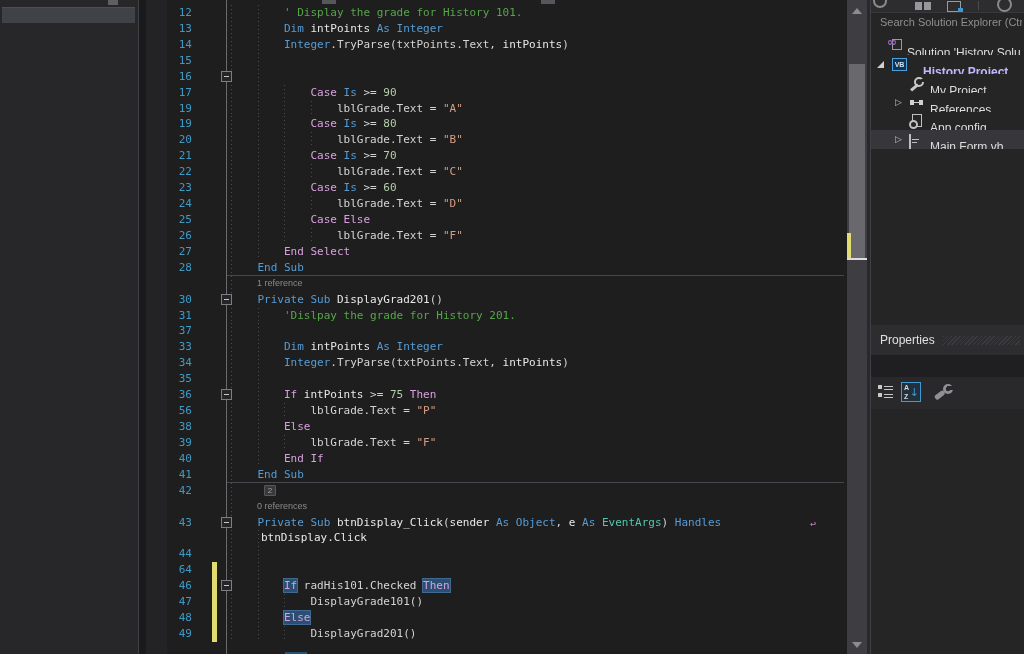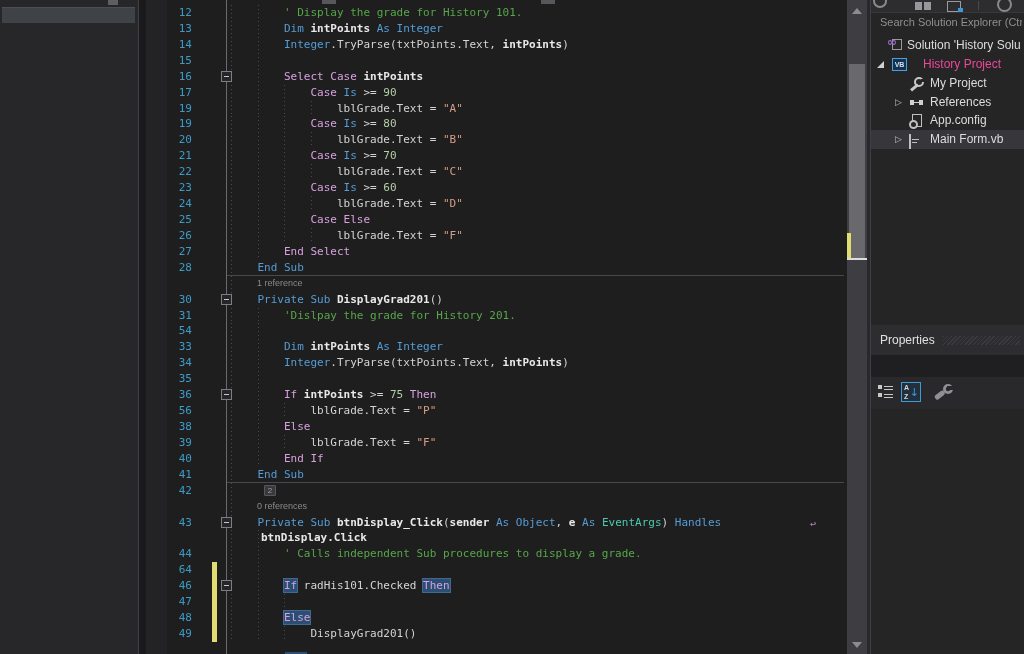--- a/index.html
+++ b/index.html
@@ -26,21 +26,21 @@
          background-image:repeating-linear-gradient(to bottom,#4a4a50 0 1px,transparent 1px 4px);}
   .fold{position:absolute;left:75px;top:2px;width:11px;height:11px;box-sizing:border-box;
         background:#262628;border:1px solid #7d7d82;}
   .fold::after{content:"";position:absolute;left:2px;right:2px;top:4px;height:1px;background:#c8c8c8;}
   .lens-label{position:absolute;left:111px;top:2px;font:9px "Liberation Sans",sans-serif;color:#8a8a8a;}
   .badge{position:absolute;left:118px;top:2px;width:12px;height:11px;box-sizing:border-box;background:#39393b;
          border:1px solid #58585c;color:#9f9fa3;font:8px/9px "Liberation Sans",sans-serif;text-align:center;border-radius:1px;}
   .wrapg{position:absolute;left:664px;top:1px;color:#c586c0;font-size:10px;}
   .tok-i{color:#d4d4d4}.tok-k{color:#569cd6}.tok-c{color:#d8a0df}.tok-m{color:#57a64a}
   .tok-s{color:#d69d85}.tok-n{color:#b5cea8}.tok-t{color:#4ec9b0}
-  .tok-b{color:#e8e8e8;font-weight:bold}
+  .tok-b{color:#e8e8e8;font-weight:normal}
   .boxed{background:#2a4f73;box-shadow:0 0 0 1px #41688e;}
   #line50-sliver{position:absolute;left:139px;top:652px;width:22px;height:2px;background:#2a4f73;}
   
   #vscroll{position:absolute;left:847px;top:0;width:20px;height:654px;background:#3e3e42;}
   #vscroll .arrow-up{position:absolute;left:5px;top:8px;width:0;height:0;
     border-left:5px solid transparent;border-right:5px solid transparent;border-bottom:6px solid #8c8c8c;}
   #vscroll .arrow-down{position:absolute;left:5px;top:642px;width:0;height:0;
     border-left:5px solid transparent;border-right:5px solid transparent;border-top:6px solid #8c8c8c;}
   #vscroll .thumb{position:absolute;left:2px;top:64px;width:16px;height:195px;background:#68686d;}
   #vscroll .mod-mark{position:absolute;left:0;top:233px;width:4px;height:25px;background:#e3dc71;}
@@ -54,22 +54,22 @@
   #se-toolbar .ic-collapse::after{content:"";position:absolute;left:7px;top:0;width:2px;height:8px;background:#2d2d30;}
   #se-toolbar .ic-syncdoc{position:absolute;left:76px;top:1px;width:12px;height:9px;border:1px solid #9a9a9e;}
   #se-toolbar .ic-syncdoc::after{content:"";position:absolute;right:-3px;bottom:-2px;width:5px;height:5px;background:#3b9ad9;}
   #se-toolbar .ic-divider{position:absolute;left:107px;top:1px;width:1px;height:9px;background:#4a4a4e;}
   #se-toolbar .ic-ring{position:absolute;left:126px;top:-3px;width:11px;height:11px;border:2px solid #8a8a8a;border-radius:50%;}
   #se-search{position:absolute;left:9px;top:14px;width:142px;height:16px;font-size:11px;line-height:16px;
              color:#8f8f8f;white-space:nowrap;overflow:hidden;}
   #se-tree{position:absolute;left:0;top:33px;width:153px;height:120px;}
   .titem{position:absolute;left:0;width:153px;height:19px;font-size:12px;line-height:19px;color:#dcdcdc;white-space:nowrap;overflow:hidden;}
   .titem.selected{background:#37373b;}
-  .titem .lbl{position:absolute;top:0;}
-  .titem.bold .lbl{font-weight:normal;color:#ec4899;padding-left:9px;}
+  .titem .lbl{position:absolute;top:8px;}
+  .titem.bold .lbl{font-weight:bold;color:#c4b5fd;padding-left:9px;}
   .exp-open{position:absolute;width:0;height:0;border-left:7px solid transparent;border-bottom:7px solid #d0d0d0;top:6px;}
   .exp-closed{position:absolute;top:0;font-family:"DejaVu Sans",sans-serif;font-size:9px;color:#c0c0c0;line-height:19px;}
   
   .ti{position:absolute;top:3px;width:14px;height:13px;}
   .ico-sol .box{position:absolute;right:0;top:0;width:8px;height:9px;border:1px solid #9a9a9a;}
   .ico-sol .inf{position:absolute;left:-1px;top:-3px;font:bold 12px/13px "DejaVu Sans",sans-serif;color:#a06ccc;}
   .ico-vb{box-sizing:border-box;width:15px;height:13px;border:1px solid #4ba0e0;background:#14324e;
           color:#cfe3f5;font:bold 7px/11px "Liberation Sans",sans-serif;text-align:center;}
   .ico-wrench .bar{position:absolute;left:0px;bottom:1px;width:9px;height:3px;background:#c8c8c8;transform:rotate(-40deg);}
   .ico-wrench .head{position:absolute;right:0px;top:0px;width:6px;height:6px;border:2px solid #c8c8c8;border-radius:50%;}
@@ -137,21 +137,20 @@
         <div class="crow">
           <span class="guide" style="left: 85px;"></span>
           <span class="guide" style="left: 112px;"></span>
           <span class="ln">15</span>
         </div>
         <div class="crow">
           <span class="guide" style="left: 85px;"></span>
           <span class="guide" style="left: 112px;"></span>
           <span class="ln">16</span>
           <span class="fold"></span>
-          <pre><span class="tok-i">        </span><span class="tok-c">Select</span><span class="tok-i"> </span><span class="tok-c">Case</span><span class="tok-i"> </span><span class="tok-b">intPoints</span></pre>
         </div>
         <div class="crow">
           <span class="guide" style="left: 85px;"></span>
           <span class="guide" style="left: 112px;"></span>
           <span class="guide" style="left: 138px;"></span>
           <span class="ln">17</span>
           <pre><span class="tok-i">            </span><span class="tok-c">Case</span><span class="tok-i"> </span><span class="tok-k">Is</span><span class="tok-i"> &gt;= </span><span class="tok-n">90</span></pre>
         </div>
         <div class="crow">
           <span class="guide" style="left: 85px;"></span>
@@ -244,21 +243,21 @@
         </div>
         <div class="crow">
           <span class="guide" style="left: 85px;"></span>
           <span class="guide" style="left: 112px;"></span>
           <span class="ln">31</span>
           <pre><span class="tok-i">        </span><span class="tok-m">'Dislpay the grade for History 201.</span></pre>
         </div>
         <div class="crow">
           <span class="guide" style="left: 85px;"></span>
           <span class="guide" style="left: 112px;"></span>
-          <span class="ln">54</span>
+          <span class="ln">37</span>
         </div>
         <div class="crow">
           <span class="guide" style="left: 85px;"></span>
           <span class="guide" style="left: 112px;"></span>
           <span class="ln">33</span>
           <pre><span class="tok-i">        </span><span class="tok-k">Dim</span><span class="tok-i"> </span><span class="tok-b">intPoints</span><span class="tok-i"> </span><span class="tok-k">As</span><span class="tok-i"> </span><span class="tok-k">Integer</span></pre>
         </div>
         <div class="crow">
           <span class="guide" style="left: 85px;"></span>
           <span class="guide" style="left: 112px;"></span>
@@ -326,39 +325,40 @@
         </div>
         <div class="crow wrap">
           <span class="guide" style="left: 85px;"></span>
           <span class="guide" style="left: 112px;"></span>
           <pre><span class="tok-b">btnDisplay.Click</span></pre>
         </div>
         <div class="crow">
           <span class="guide" style="left: 85px;"></span>
           <span class="guide" style="left: 112px;"></span>
           <span class="ln">44</span>
-          <pre><span class="tok-i">        </span><span class="tok-m">' Calls independent Sub procedures to display a grade.</span></pre>
+          <pre><span class="tok-i">        </span></pre>
         </div>
         <div class="crow chg">
           <span class="guide" style="left: 85px;"></span>
           <span class="guide" style="left: 112px;"></span>
           <span class="ln">64</span>
         </div>
         <div class="crow chg">
           <span class="guide" style="left: 85px;"></span>
           <span class="guide" style="left: 112px;"></span>
           <span class="ln">46</span>
           <span class="fold"></span>
           <pre><span class="tok-i">        </span><span class="tok-c boxed">If</span><span class="tok-i"> </span><span class="tok-i">radHis101.Checked</span><span class="tok-i"> </span><span class="tok-c boxed">Then</span></pre>
         </div>
         <div class="crow chg">
           <span class="guide" style="left: 85px;"></span>
           <span class="guide" style="left: 112px;"></span>
           <span class="guide" style="left: 138px;"></span>
           <span class="ln">47</span>
+          <pre><span class="tok-i">            DisplayGrade101()</span></pre>
         </div>
         <div class="crow chg">
           <span class="guide" style="left: 85px;"></span>
           <span class="guide" style="left: 112px;"></span>
           <span class="ln">48</span>
           <pre><span class="tok-i">        </span><span class="tok-c boxed">Else</span></pre>
         </div>
         <div class="crow chg">
           <span class="guide" style="left: 85px;"></span>
           <span class="guide" style="left: 112px;"></span>

